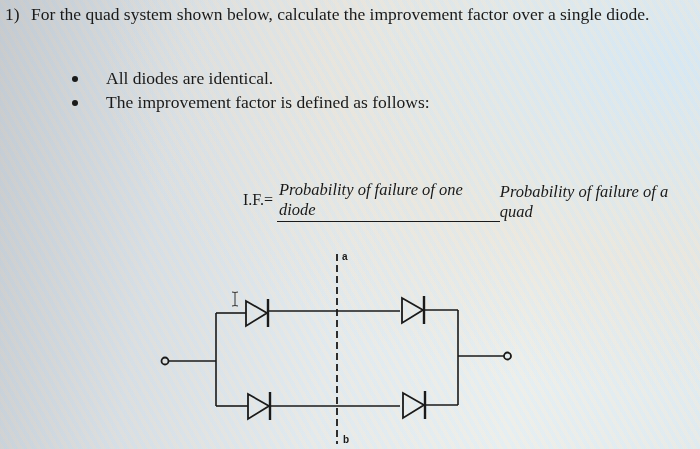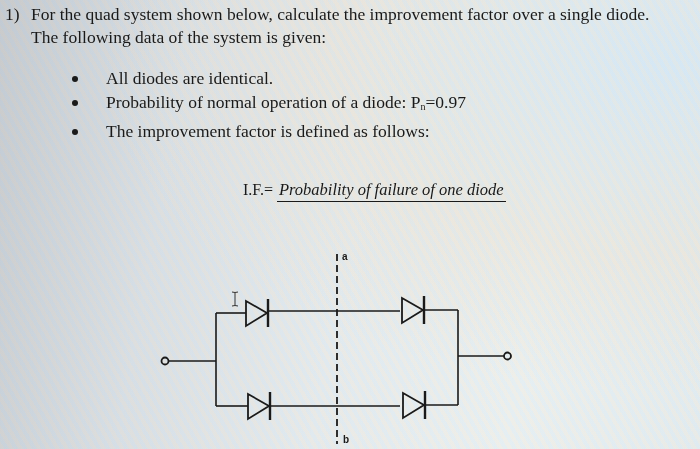--- a/index.html
+++ b/index.html
@@ -108,41 +108,37 @@
     }
   </style>
 </head>
 <body>
 
 <div class="moire"></div>
 
 <div class="doc">
   <span class="q-num">1)</span>
   <div class="line q-line1">For the quad system shown below, calculate the improvement factor over a single diode.</div>
-  <div class="line q-line2">The following data of the system is given:</div>
 
   <ul class="bullet-list">
     <li class="bullet-item">
       <span class="bullet-dot"></span>
       <span>All diodes are identical.</span>
-    </li>
-    <li class="bullet-item">
-      <span class="bullet-dot"></span>
-      <span>Probability of normal operation of a diode: P</span><sub>n</sub><span>=0.97</span>
     </li>
     <li class="bullet-item">
       <span class="bullet-dot"></span>
       <span>The improvement factor is defined as follows:</span>
     </li>
   </ul>
 
   <div class="formula">
     <span class="if-label">I.F.=</span>
     <div class="fraction">
       <span class="numerator">Probability of  failure of one diode</span>
+      <span class="denominator">Probability of  failure of  a quad</span>
     </div>
   </div>
 
   <svg class="circuit" width="700" height="449" viewBox="0 0 700 449">
     <g stroke="#1a1a1a" fill="none" stroke-width="1.6">
 
       <circle cx="165" cy="361" r="3.5" stroke-width="1.8"></circle>
       <line x1="169" y1="361" x2="216" y2="361"></line>
 
       <line x1="216" y1="313" x2="216" y2="406"></line>

